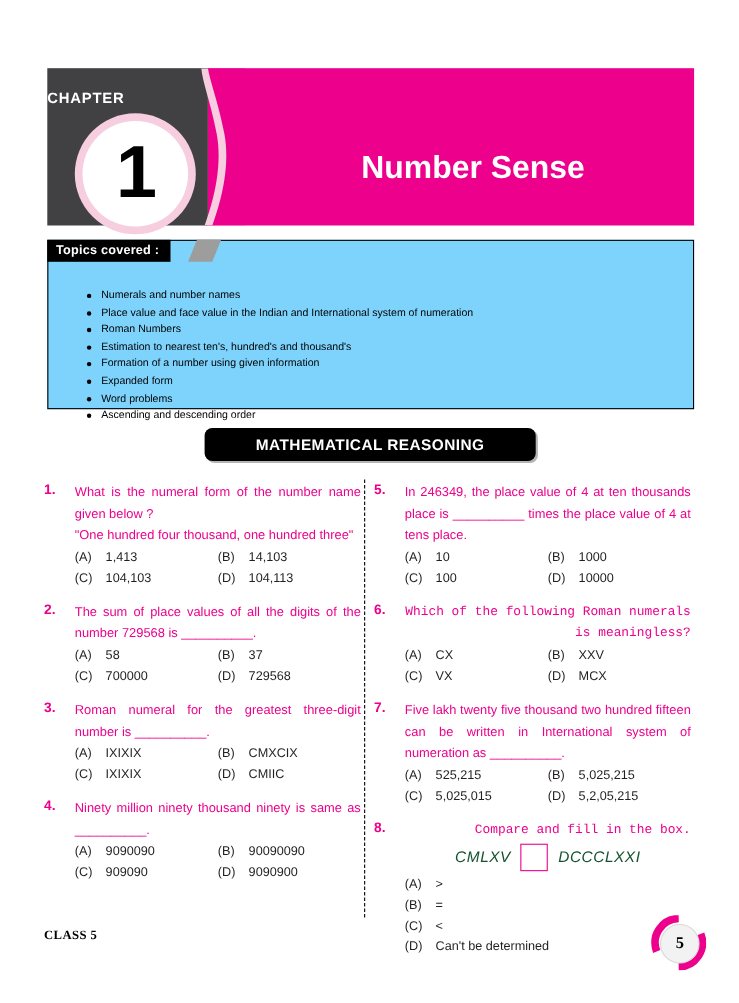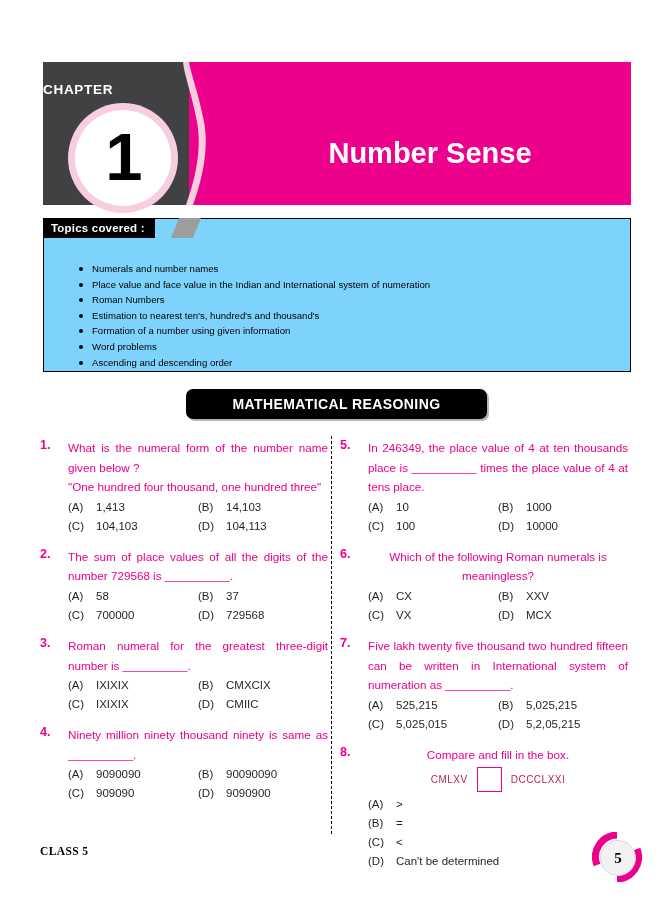--- a/index.html
+++ b/index.html
@@ -225,21 +225,21 @@
     font-family: "Liberation Sans", sans-serif;
   }
   .q-text {
     margin-left: 28px;
     font-size: 11.7px;
     line-height: 19.6px;
     color: #EC008C;
     text-align: justify;
     font-family: "Liberation Sans", sans-serif;
   }
-  .q-text.no-justify { text-align: center; }
+  .q-text.no-justify { text-align: right; font-family: Liberation Mono, monospace; }
   .q-quote {
     margin-left: 28px;
     font-size: 11.7px;
     line-height: 19.6px;
     color: #EC008C;
     text-align: justify;
     font-family: "Liberation Sans", sans-serif;
   }
 
   .opts {
@@ -263,24 +263,25 @@
   .opt.half { width: 50%; }
   .opt.full { width: 100%; }
 
   
   .compare-row {
     margin-left: 28px;
     display: flex;
     align-items: center;
     justify-content: center;
     height: 30px;
-    font-size: 10px;
-    color: #be185d;
+    font-size: 14px;
+    color: #14532d;
     font-family: "Liberation Sans", sans-serif;
     letter-spacing: 0.5px;
+    font-style: italic;
   }
   .compare-box {
     width: 23px;
     height: 23px;
     border: 1.5px solid #EC008C;
     margin: 0 9px;
   }
 
   
   .footer-class {
@@ -347,20 +348,21 @@
 
 <div class="topics-box">
   <div class="topics-head-slant"></div>
   <div class="topics-head">Topics covered :</div>
   <ul class="topics-list">
     <li><span class="bullet"></span><span>Numerals and number names</span></li>
     <li><span class="bullet"></span><span>Place value and face value in the Indian and International system of numeration</span></li>
     <li><span class="bullet"></span><span>Roman Numbers</span></li>
     <li><span class="bullet"></span><span>Estimation to nearest ten's, hundred's and thousand's</span></li>
     <li><span class="bullet"></span><span>Formation of a number using given information</span></li>
+    <li><span class="bullet"></span><span>Expanded form</span></li>
     <li><span class="bullet"></span><span>Word problems</span></li>
     <li><span class="bullet"></span><span>Ascending and descending order</span></li>
   </ul>
 </div>
 
 <div class="section-banner">MATHEMATICAL REASONING</div>
 
 <div class="divider"></div>
 
 <div class="col col-left">

